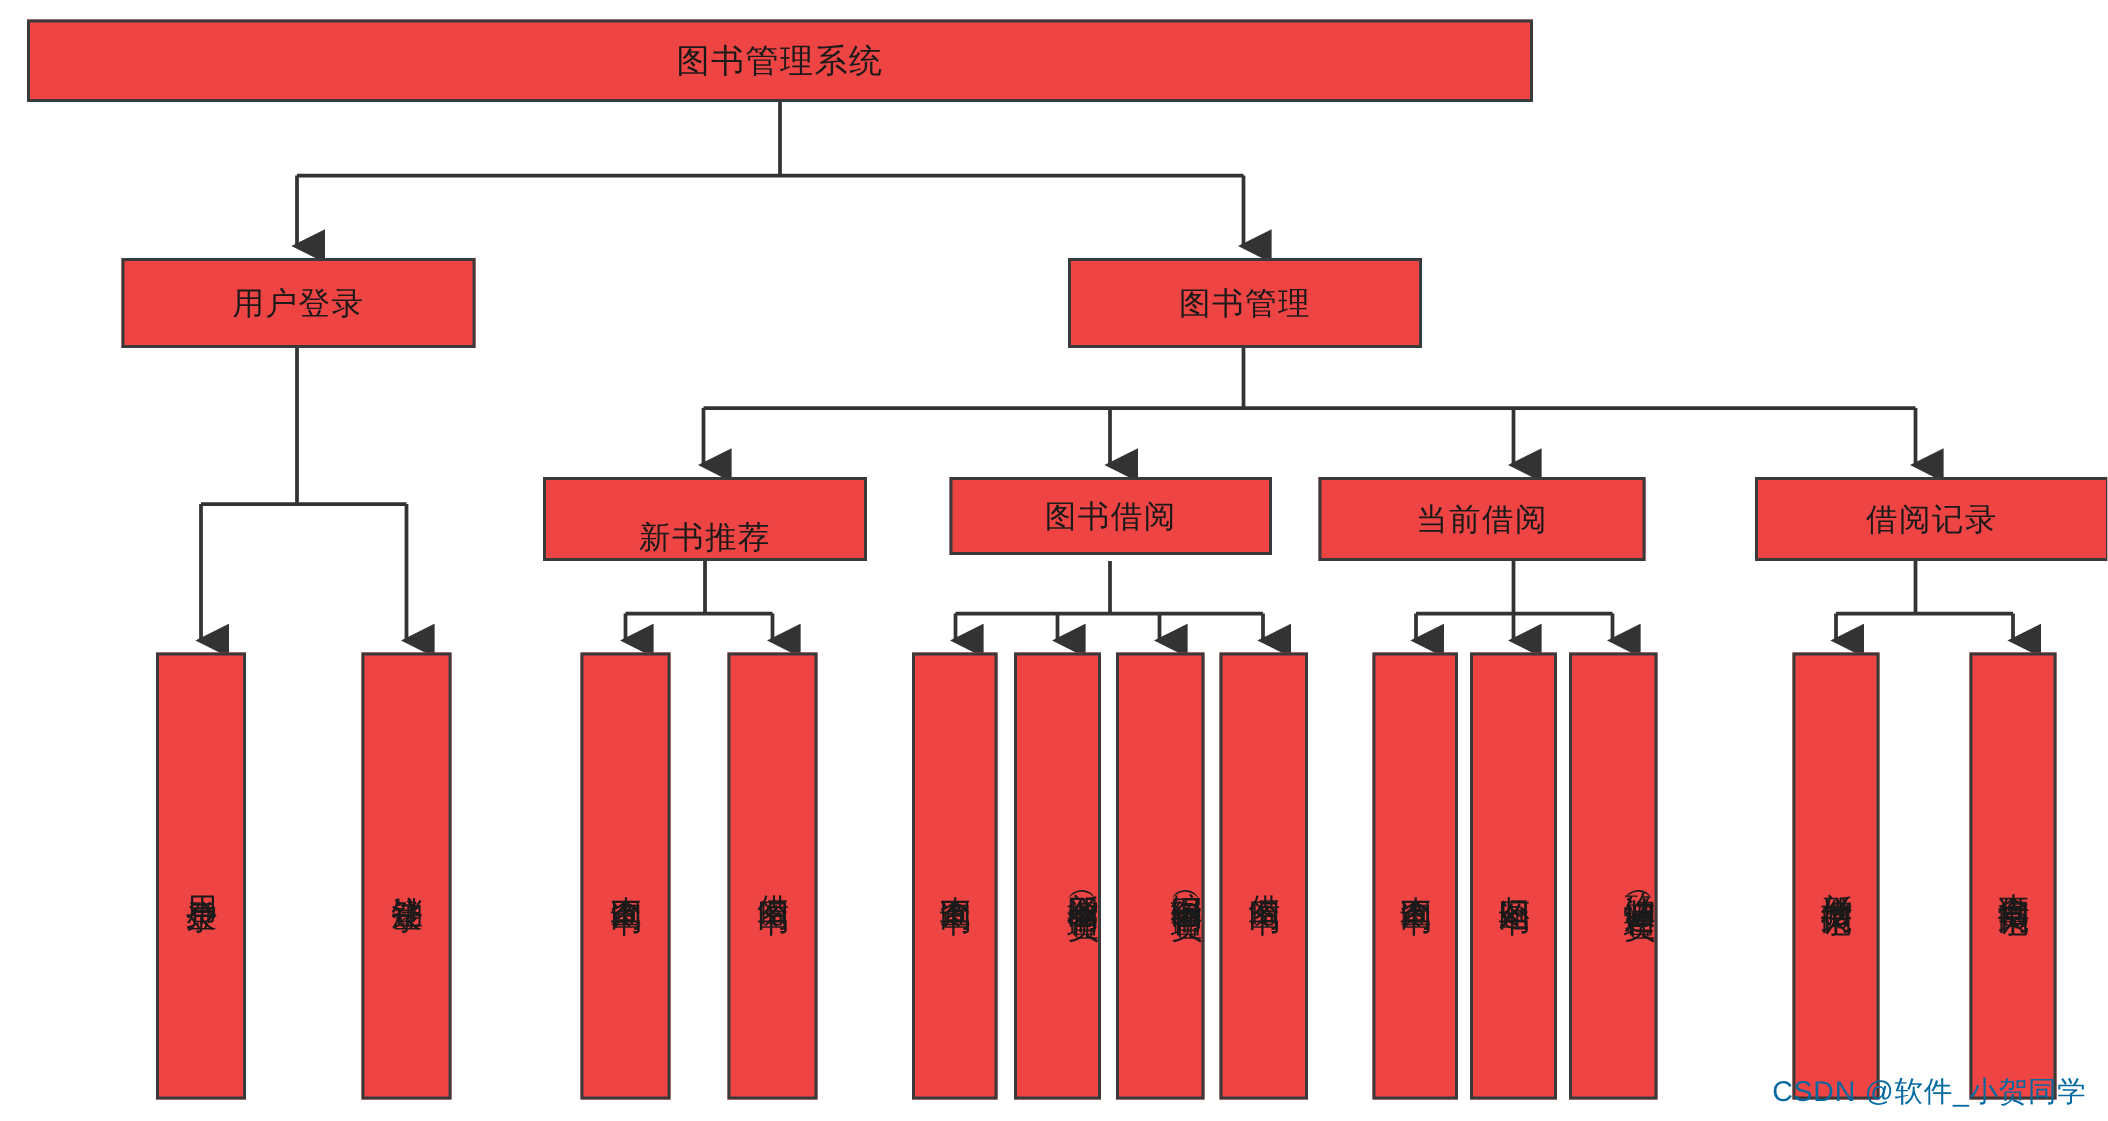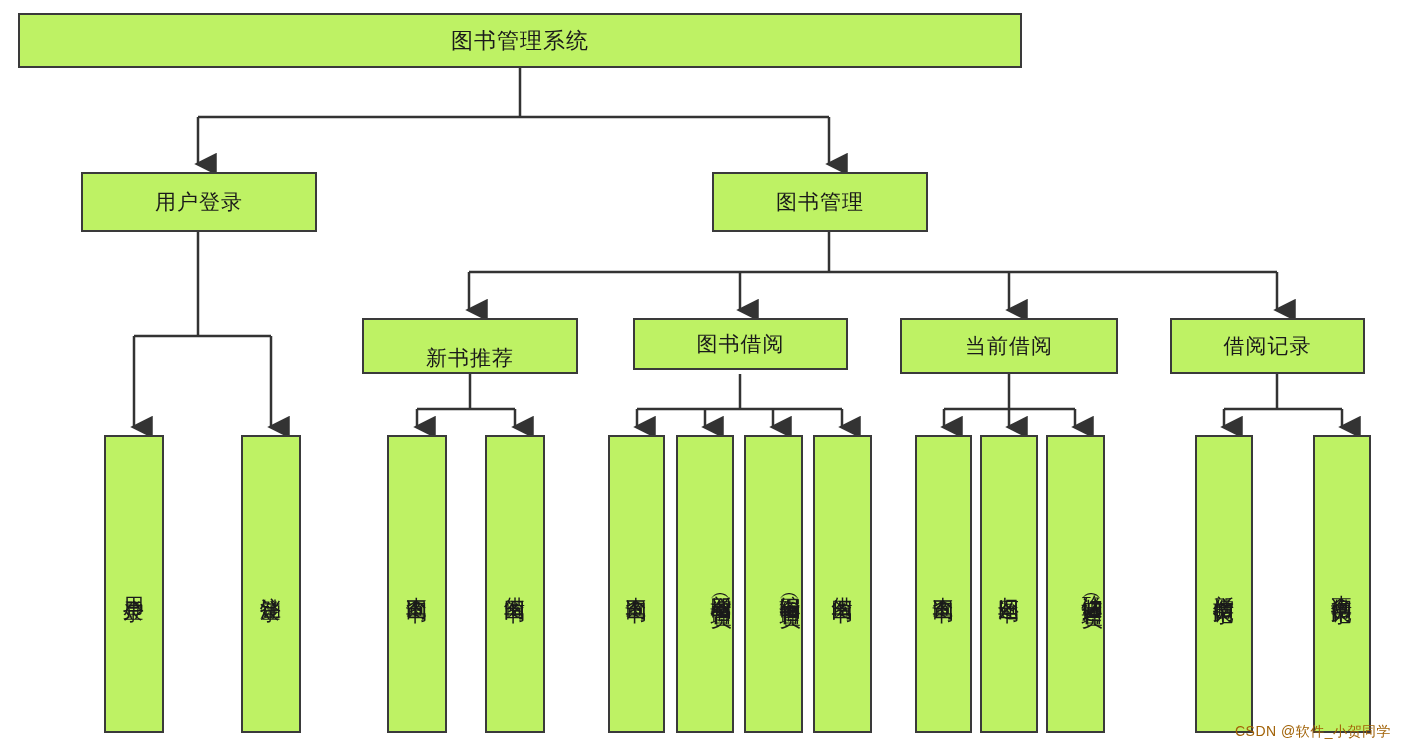--- a/index.html
+++ b/index.html
@@ -22,21 +22,21 @@
     left: 0;
     top: 0;
     width: 1405px;
     height: 747px;
     pointer-events: none;
   }
   .node {
     position: absolute;
     box-sizing: border-box;
     border: 2px solid #3a3a3a;
-    background: #bef264;
+    background: #ef4444;
     display: flex;
     align-items: center;
     justify-content: center;
     color: #1a1a1a;
   }
   .node.horiz {
     font-size: 21px;
     letter-spacing: 1px;
   }
   .node.title {
@@ -58,22 +58,22 @@
     padding-top: 0;
   }
   .node .lbl {
     display: block;
     white-space: nowrap;
   }
   .watermark {
     position: absolute;
     right: 14px;
     bottom: 6px;
-    font-size: 14px;
-    color: #a16207;
+    font-size: 19px;
+    color: #0369a1;
     letter-spacing: 0.5px;
     white-space: nowrap;
   }
 </style>
 </head>
 <body>
 
 <div id="canvas">
 
   <svg class="wires" viewBox="0 0 1405 747" xmlns="http://www.w3.org/2000/svg">
@@ -127,35 +127,35 @@
   </svg>
 
   <div class="node title" style="left: 18px; top: 13px; width: 1004px; height: 55px;">
     <span class="lbl">图书管理系统</span>
   </div>
 
   <div id="level2-layer">
       <div class="node horiz" style="left: 81px; top: 172px; width: 236px; height: 60px;">
         <span class="lbl">用户登录</span>
       </div>
-      <div class="node horiz" style="left: 712px; top: 172px; width: 216px; height: 60px;">
+      <div class="node horiz" style="left: 712px; top: 172px; width: 236px; height: 60px;">
         <span class="lbl">图书管理</span>
       </div>
     </div>
   <div id="level3-layer">
       <div class="node horiz" style="left: 362px; top: 318px; width: 216px; height: 56px; align-items: flex-end;">
         <span class="lbl">新书推荐</span>
       </div>
       <div class="node horiz" style="left: 633px; top: 318px; width: 215px; height: 52px;">
         <span class="lbl">图书借阅</span>
       </div>
-      <div class="node horiz" style="left: 900px; top: 318px; width: 218px; height: 56px;">
+      <div class="node horiz" style="left: 879px; top: 318px; width: 218px; height: 56px;">
         <span class="lbl">当前借阅</span>
       </div>
-      <div class="node horiz" style="left: 1170px; top: 318px; width: 195px; height: 56px;">
+      <div class="node horiz" style="left: 1170px; top: 318px; width: 236px; height: 56px;">
         <span class="lbl">借阅记录</span>
       </div>
     </div>
   <div id="leaf-layer">
       <div class="node leaf mid" style="left: 104px; top: 435px; width: 60px; height: 298px;">
         <span class="lbl">用户登录</span>
       </div>
       <div class="node leaf mid" style="left: 241px; top: 435px; width: 60px; height: 298px;">
         <span class="lbl">注销登录</span>
       </div>

